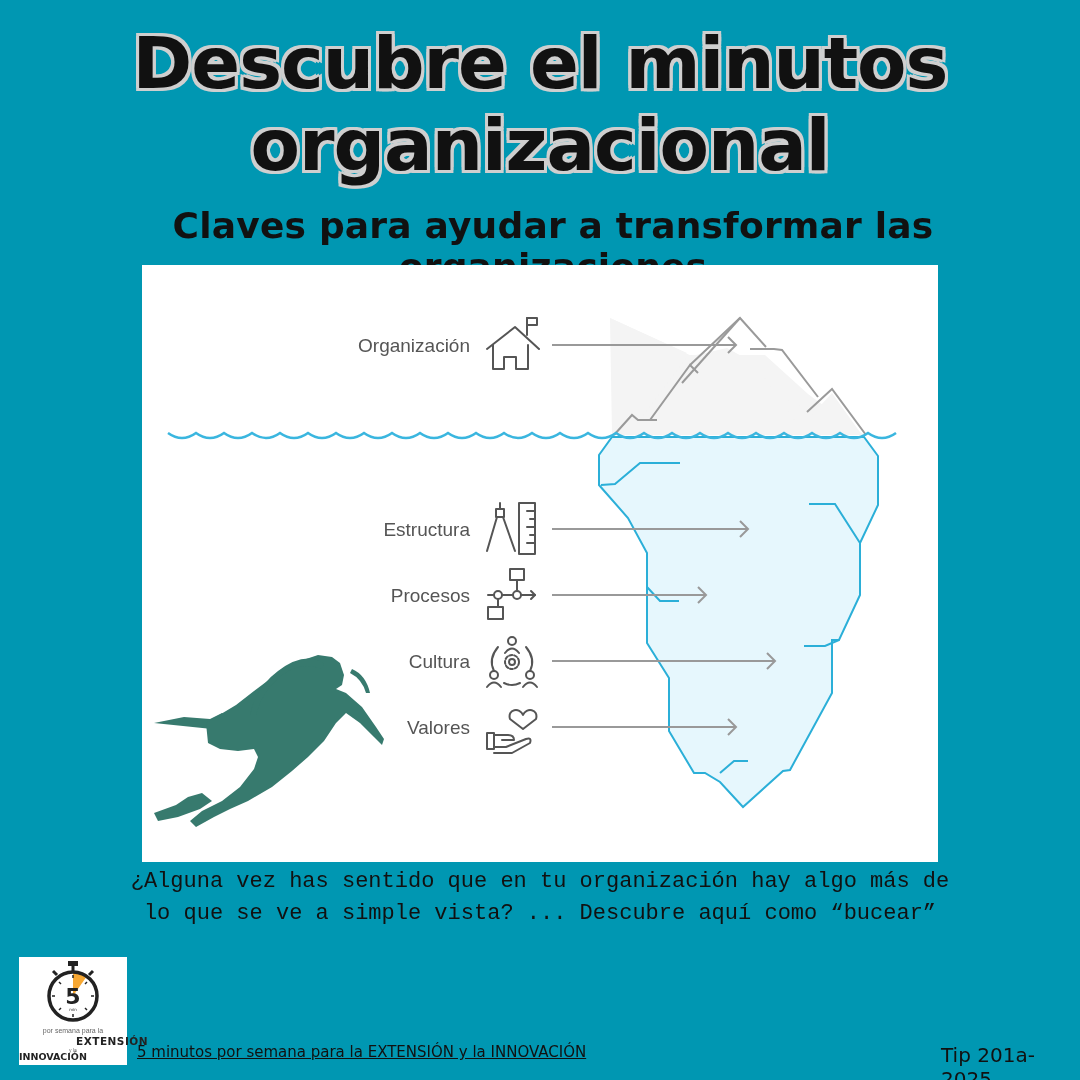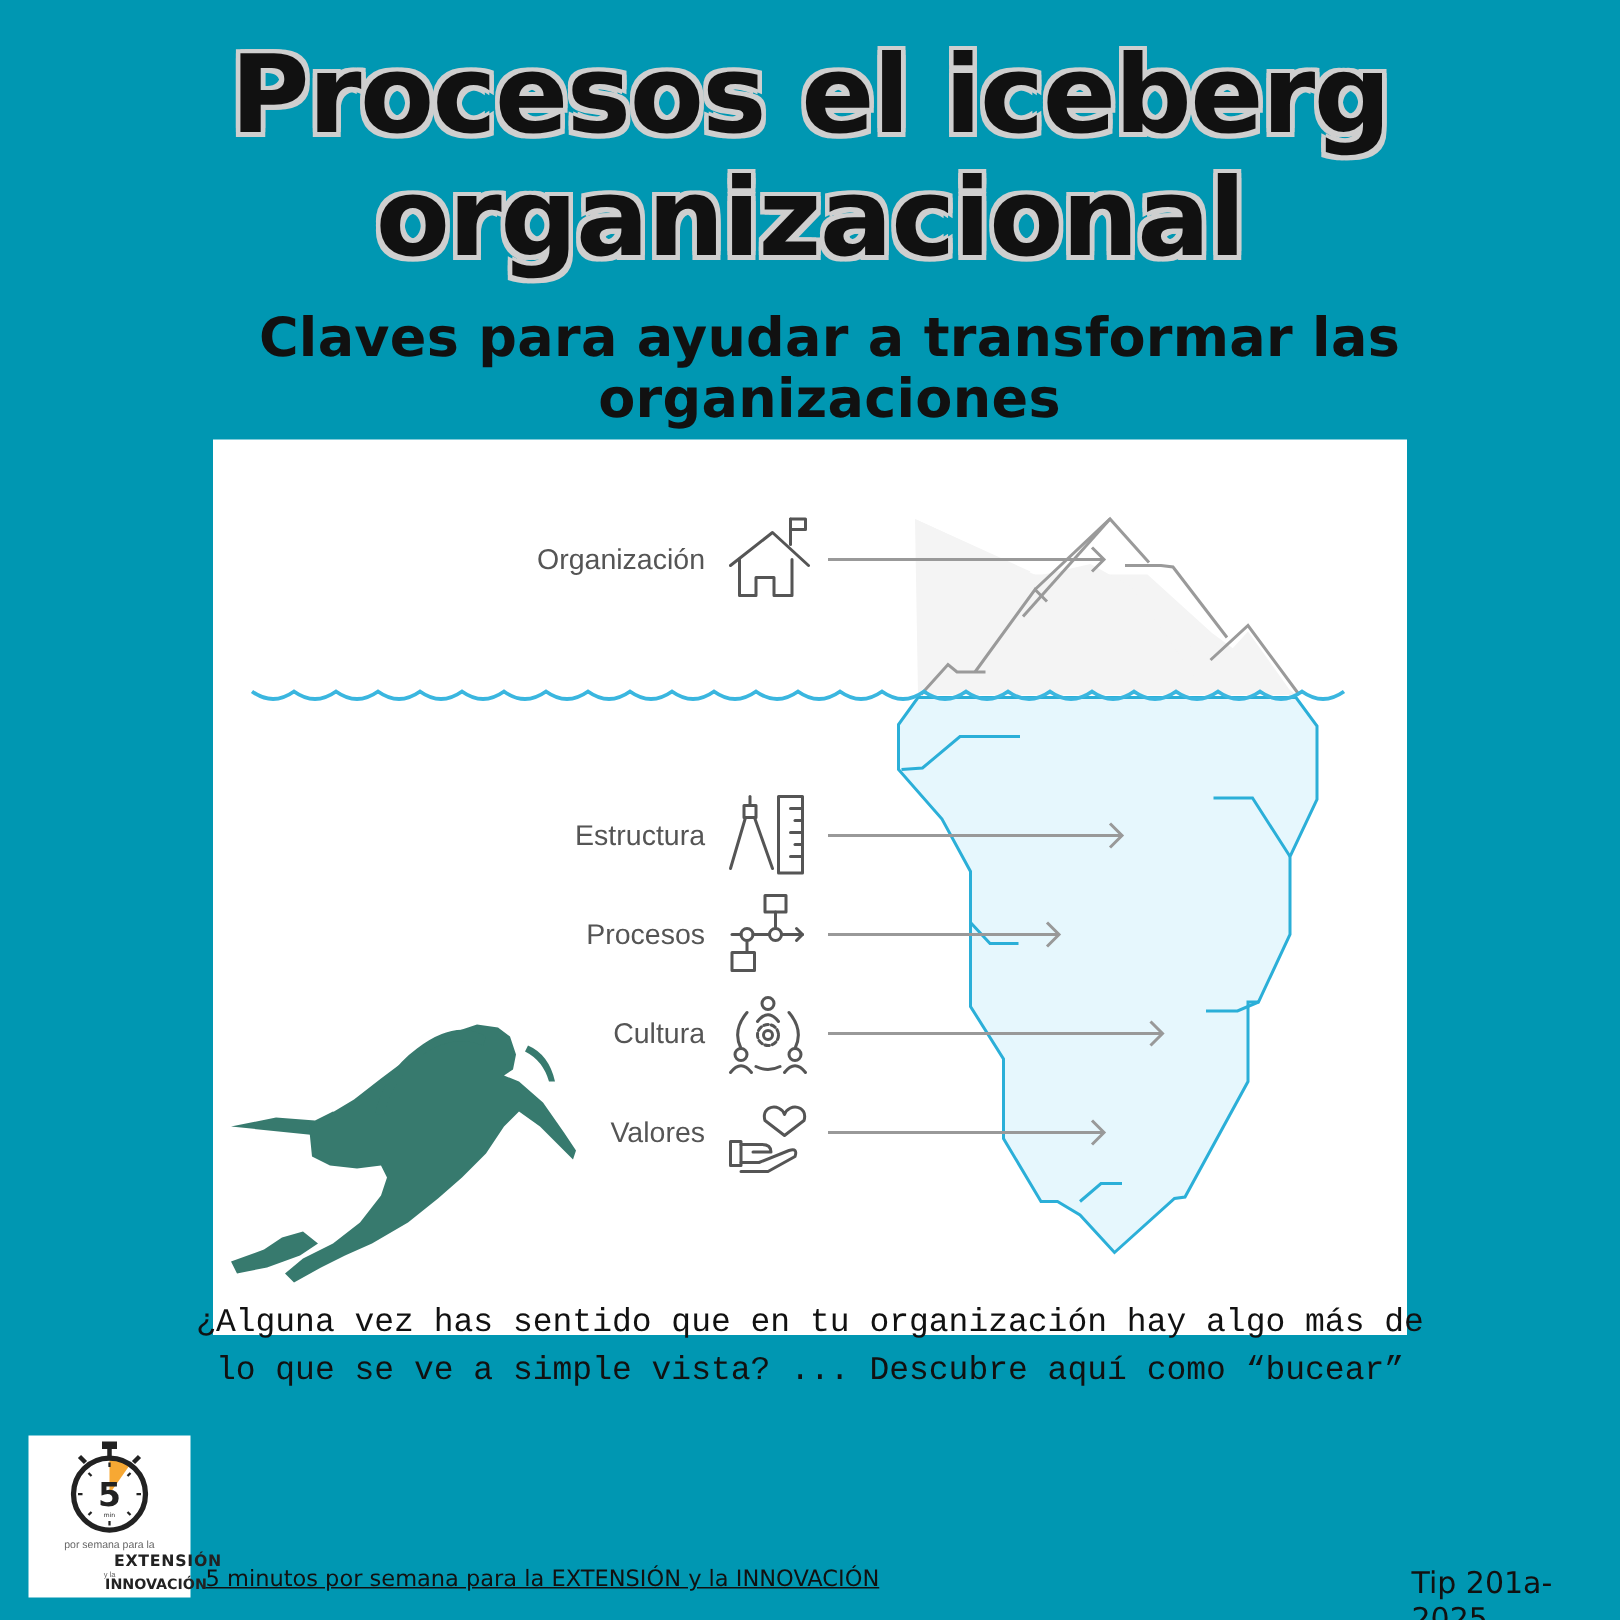--- a/index.html
+++ b/index.html
@@ -26,21 +26,20 @@
     position:absolute; left:0; top:205px; width:1080px;
     text-align:center;
     font-family:"DejaVu Sans", sans-serif;
     font-weight:bold; font-size:36px; color:#111;
     letter-spacing:0.2px;
     margin-left:13px;
   }
   .panel {
     position:absolute; left:142px; top:265px; width:796px; height:597px;
     background:#ffffff;
-    margin-top:28px;
   }
   .panel svg { position:absolute; left:0; top:0; }
   .label {
     position:absolute;
     font-family:"Liberation Sans", sans-serif;
     font-size:19px; color:#555;
     text-align:right; width:140px;
   }
   .question {
     position:absolute; left:110px; top:866px; width:860px;
@@ -58,27 +57,27 @@
     font-size:15px; color:#111; text-decoration:underline;
   }
   .tip {
     position:absolute; left:941px; top:1043px;
     font-family:"DejaVu Sans", sans-serif;
     font-size:20px; color:#111;
   }
   .logo-text1 { position:absolute; left:0; top:70px; width:108px; text-align:center; font-size:7px; color:#666; font-family:"Liberation Sans", sans-serif; }
   .logo-text2 { position:absolute; left:0; top:78px; width:108px; text-align:center; font-size:10.5px; font-weight:bold; color:#222; font-family:"DejaVu Sans", sans-serif; letter-spacing:0.5px;padding-left:39px; }
   .logo-text3 { position:absolute; left:0; top:90px; width:108px; text-align:center; font-size:5px; color:#666; font-family:"Liberation Sans", sans-serif; }
-  .logo-text4 { position:absolute; left:0; top:94px; width:108px; text-align:center; font-size:9.5px; font-weight:bold; color:#222; font-family:"DejaVu Sans", sans-serif;padding-left:31px; }
+  .logo-text4 { position:absolute; left:0; top:94px; width:108px; font-size:9.5px; font-weight:bold; color:#222; font-family:"DejaVu Sans", sans-serif; }
 </style>
 </head>
 <body>
 
 <div class="title">
-  <div>Procesos el iceberg</div>
+  <div>Descubre el minutos</div>
   <div>organizacional</div>
 </div>
 <div class="subtitle">Claves para ayudar a transformar las organizaciones</div>
 
 <div class="panel">
   <svg width="796" height="597" viewBox="0 0 796 597">
 
     <g>
       <polygon points="468,53 497,90 623,90 666,129 722,170 473,170 490,150 508,118 545,88" fill="#f4f4f4" stroke="none"></polygon>
       <polygon points="468,53 720,170 470,170" fill="#f4f4f4" stroke="none"></polygon>

